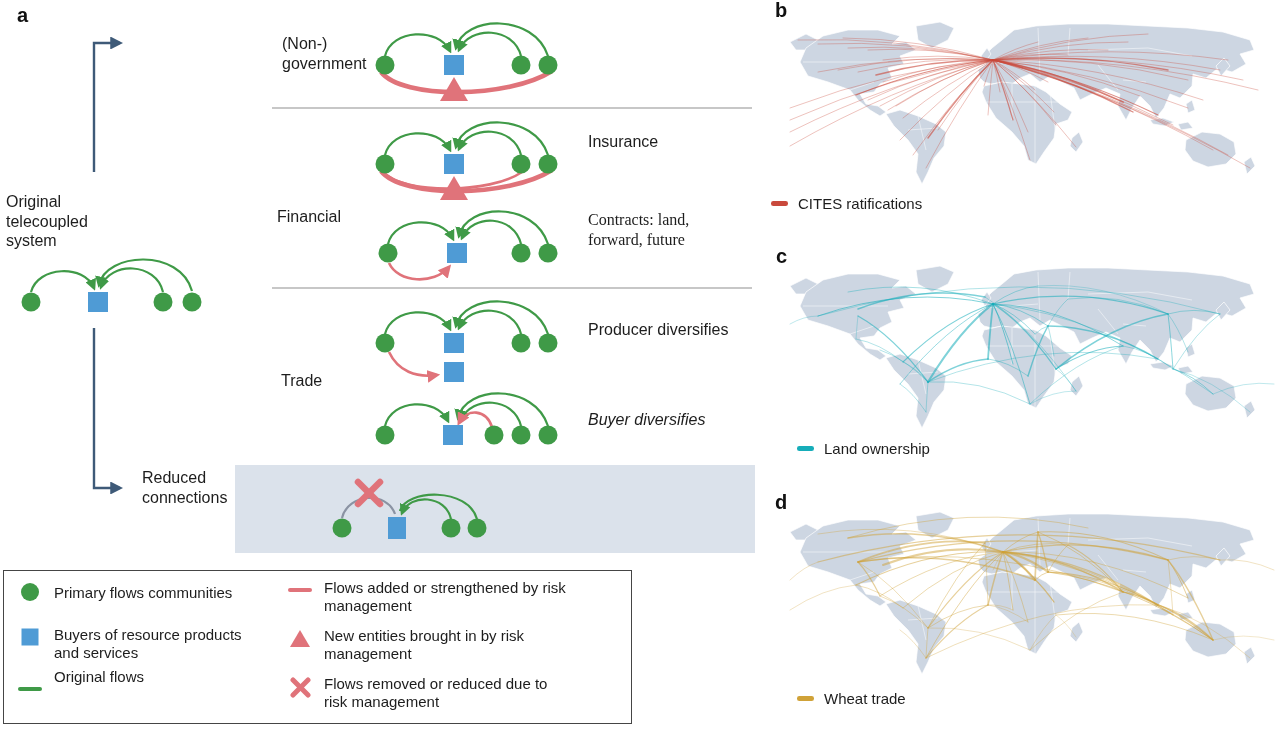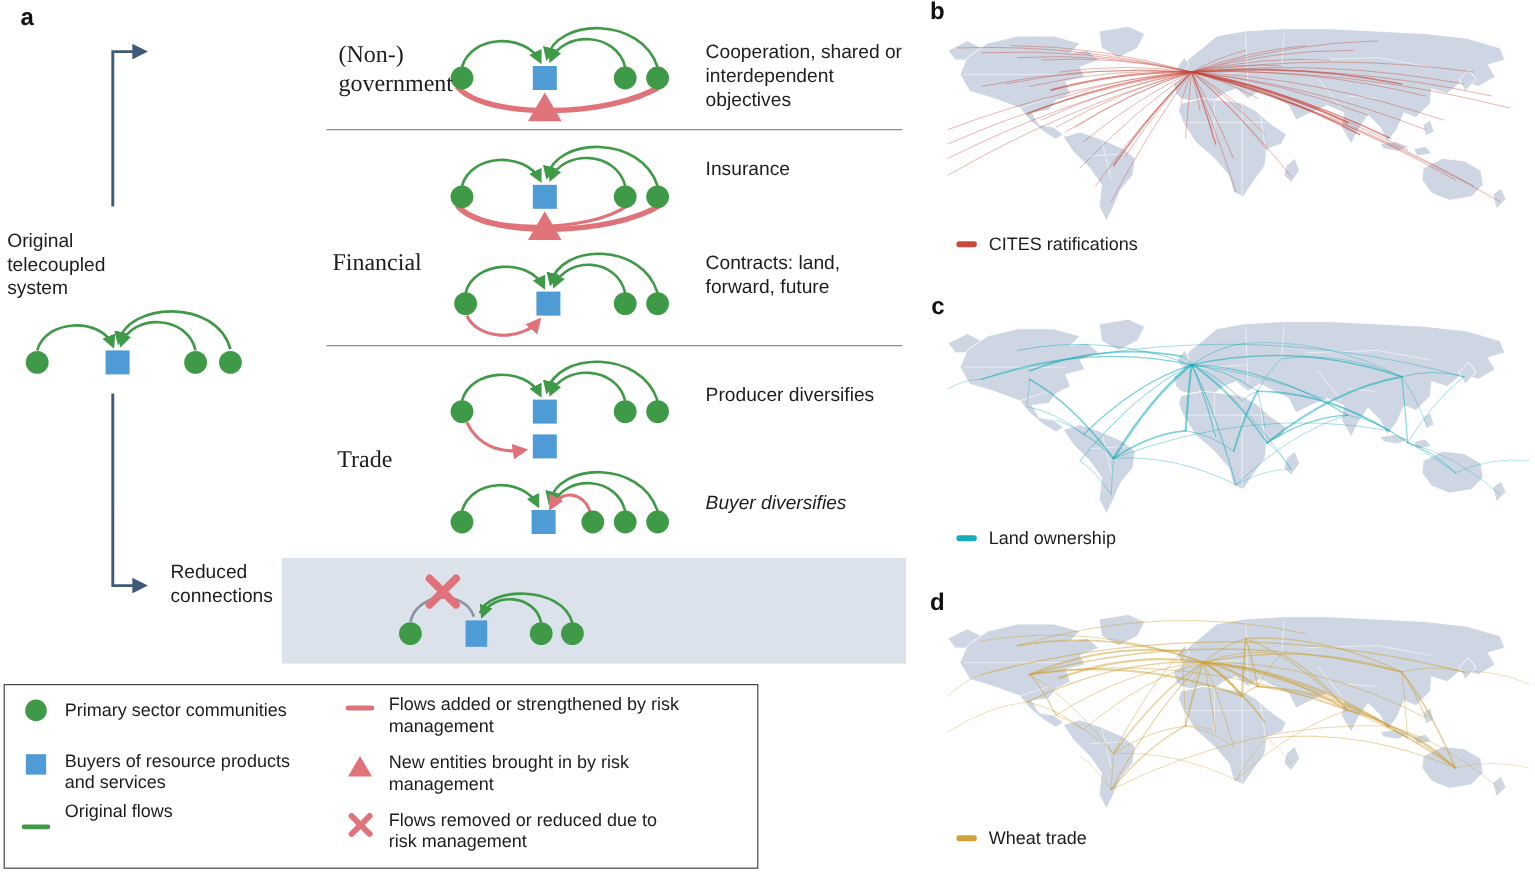--- a/index.html
+++ b/index.html
@@ -1,21 +1,21 @@
 <!DOCTYPE html>
 <html style="--c-green: #3f9a47; --c-blue: #4f9bd5; --c-pink: #e0737a; --c-slate: #3e5a78;"><head>
 <meta charset="utf-8">
 <style>
   html,body{margin:0;padding:0;background:#fff;}
   #fig{position:relative;width:1279px;height:734px;background:#fff;overflow:hidden;
        font-family:"Liberation Sans","DejaVu Sans",sans-serif;color:#1d1d1d;}
   .abs{position:absolute;}
   .panel-letter{font-size:20px;font-weight:800;line-height:1;color:#111;}
   .txt{font-size:16px;line-height:1.22;}
-  .cat{font-size:20px;line-height:1.22;font-family:Liberation Serif, serif;}
+  .cat{font-size:16px;line-height:1.22;}
   .desc{font-size:16px;line-height:1.25;}
   svg{display:block;}
   
   .nc{fill:var(--c-green);}
   .nb{fill:var(--c-blue);}
   .fo{stroke:var(--c-green);fill:none;stroke-width:2.2;}
   .fr{stroke:var(--c-pink);fill:none;}
   .fr.thick{stroke-width:4.6;}
   .fr.thin{stroke-width:2.6;}
   .tri{fill:var(--c-pink);}
@@ -144,31 +144,30 @@
     </g>
   </svg>
 
   <div class="abs txt" style="left:6px;top:192px;width:108px;">Original telecoupled system</div>
   <div class="abs txt" style="left:142px;top:468px;width:118px;">Reduced connections</div>
 
   <div class="abs cat" style="left:282px;top:34px;width:100px;">(Non-) government</div>
   <div class="abs cat" style="left:277px;top:207px;">Financial</div>
   <div class="abs cat" style="left:281px;top:371px;">Trade</div>
 
-  <div class="abs desc" style="left:588px;top:34px;width:172px;">Cooperation, shared or interdependent objectives</div>
   <div class="abs desc" style="left:588px;top:132px;width:172px;">Insurance</div>
-  <div class="abs desc" style="left:588px;top:210px;width:150px;">Contracts: land, forward, future</div>
+  <div class="abs desc" style="left:588px;top:210px;width:150px;font-family:Liberation Serif, serif;">Contracts: land, forward, future</div>
   <div class="abs desc" style="left:588px;top:320px;width:180px;">Producer diversifies</div>
   <div class="abs desc" style="left:588px;top:410px;width:180px;font-style:italic;">Buyer diversifies</div>
 
   <div class="abs" id="legend-box">
     <svg class="abs" style="left:16px;top:11px;" width="20" height="20">
       <circle class="nc" cx="10" cy="10" r="9"></circle>
     </svg>
-    <div class="leg-txt" style="left:50px;top:13px;width:220px;">Primary sector communities</div>
+    <div class="leg-txt" style="left:50px;top:13px;width:220px;">Primary flows communities</div>
 
     <svg class="abs" style="left:17px;top:57px;" width="18" height="18">
       <rect class="nb" x="0.5" y="0.5" width="17" height="17"></rect>
     </svg>
     <div class="leg-txt" style="left:50px;top:55px;width:200px;">Buyers of resource products and services</div>
 
     <svg class="abs" style="left:14px;top:114px;" width="24" height="8">
       <line x1="2" y1="4" x2="22" y2="4" style="stroke:var(--c-green);stroke-width:4;stroke-linecap:round;"></line>
     </svg>
     <div class="leg-txt" style="left:50px;top:97px;width:220px;">Original flows</div>
@@ -275,21 +274,21 @@
         <path d="M 205 40 Q 302.5 36.27839295126114 400 60" fill="none" stroke="#c9493c" stroke-width="0.55" stroke-opacity="0.62" stroke-linecap="round"></path>
         <path d="M 205 40 Q 318.5 29.094588971045106 432 50" fill="none" stroke="#c9493c" stroke-width="0.55" stroke-opacity="0.62" stroke-linecap="round"></path>
         <path d="M 205 40 Q 322.5 23.549999999999997 440 40" fill="none" stroke="#c9493c" stroke-width="0.55" stroke-opacity="0.62" stroke-linecap="round"></path>
         <path d="M 205 40 Q 315 68.3611899463934 425 130" fill="none" stroke="#c9493c" stroke-width="0.55" stroke-opacity="0.62" stroke-linecap="round"></path>
         <path d="M 205 40 Q 322.5 69.7566914021088 440 135" fill="none" stroke="#c9493c" stroke-width="0.55" stroke-opacity="0.62" stroke-linecap="round"></path>
         <path d="M 205 40 Q 333.5 74.48606395418905 462 148" fill="none" stroke="#c9493c" stroke-width="0.55" stroke-opacity="0.62" stroke-linecap="round"></path>
         <path d="M 205 40 Q 330 32.44408931442176 455 60" fill="none" stroke="#c9493c" stroke-width="0.55" stroke-opacity="0.62" stroke-linecap="round"></path>
         <path d="M 205 40 Q 337.5 36.33151050566758 470 70" fill="none" stroke="#c9493c" stroke-width="0.55" stroke-opacity="0.62" stroke-linecap="round"></path>
       </g>
   </svg>
-  <div class="abs map-legend" style="left:797px;top:195px;">
+  <div class="abs map-legend" style="left:771px;top:195px;">
     <span class="map-dash" style="background: rgb(201, 73, 60);"></span>
     <span>CITES ratifications</span>
   </div>
 
   <div class="abs panel-letter" style="left:776px;top:246px;">c</div>
   <svg class="abs" id="map-c" style="left:788px;top:264px;" width="488" height="172" viewBox="0 0 488 172">
     <use href="#world-map"></use>
     <g>
         <path d="M 205 40 Q 172.5 64.78534558984988 140 118" fill="none" stroke="#16adb9" stroke-width="2.2" stroke-opacity="0.55" stroke-linecap="round"></path>
         <path d="M 197 33 Q 133.5 21.14080628919659 70 45" fill="none" stroke="#16adb9" stroke-width="1.5" stroke-opacity="0.55" stroke-linecap="round"></path>

